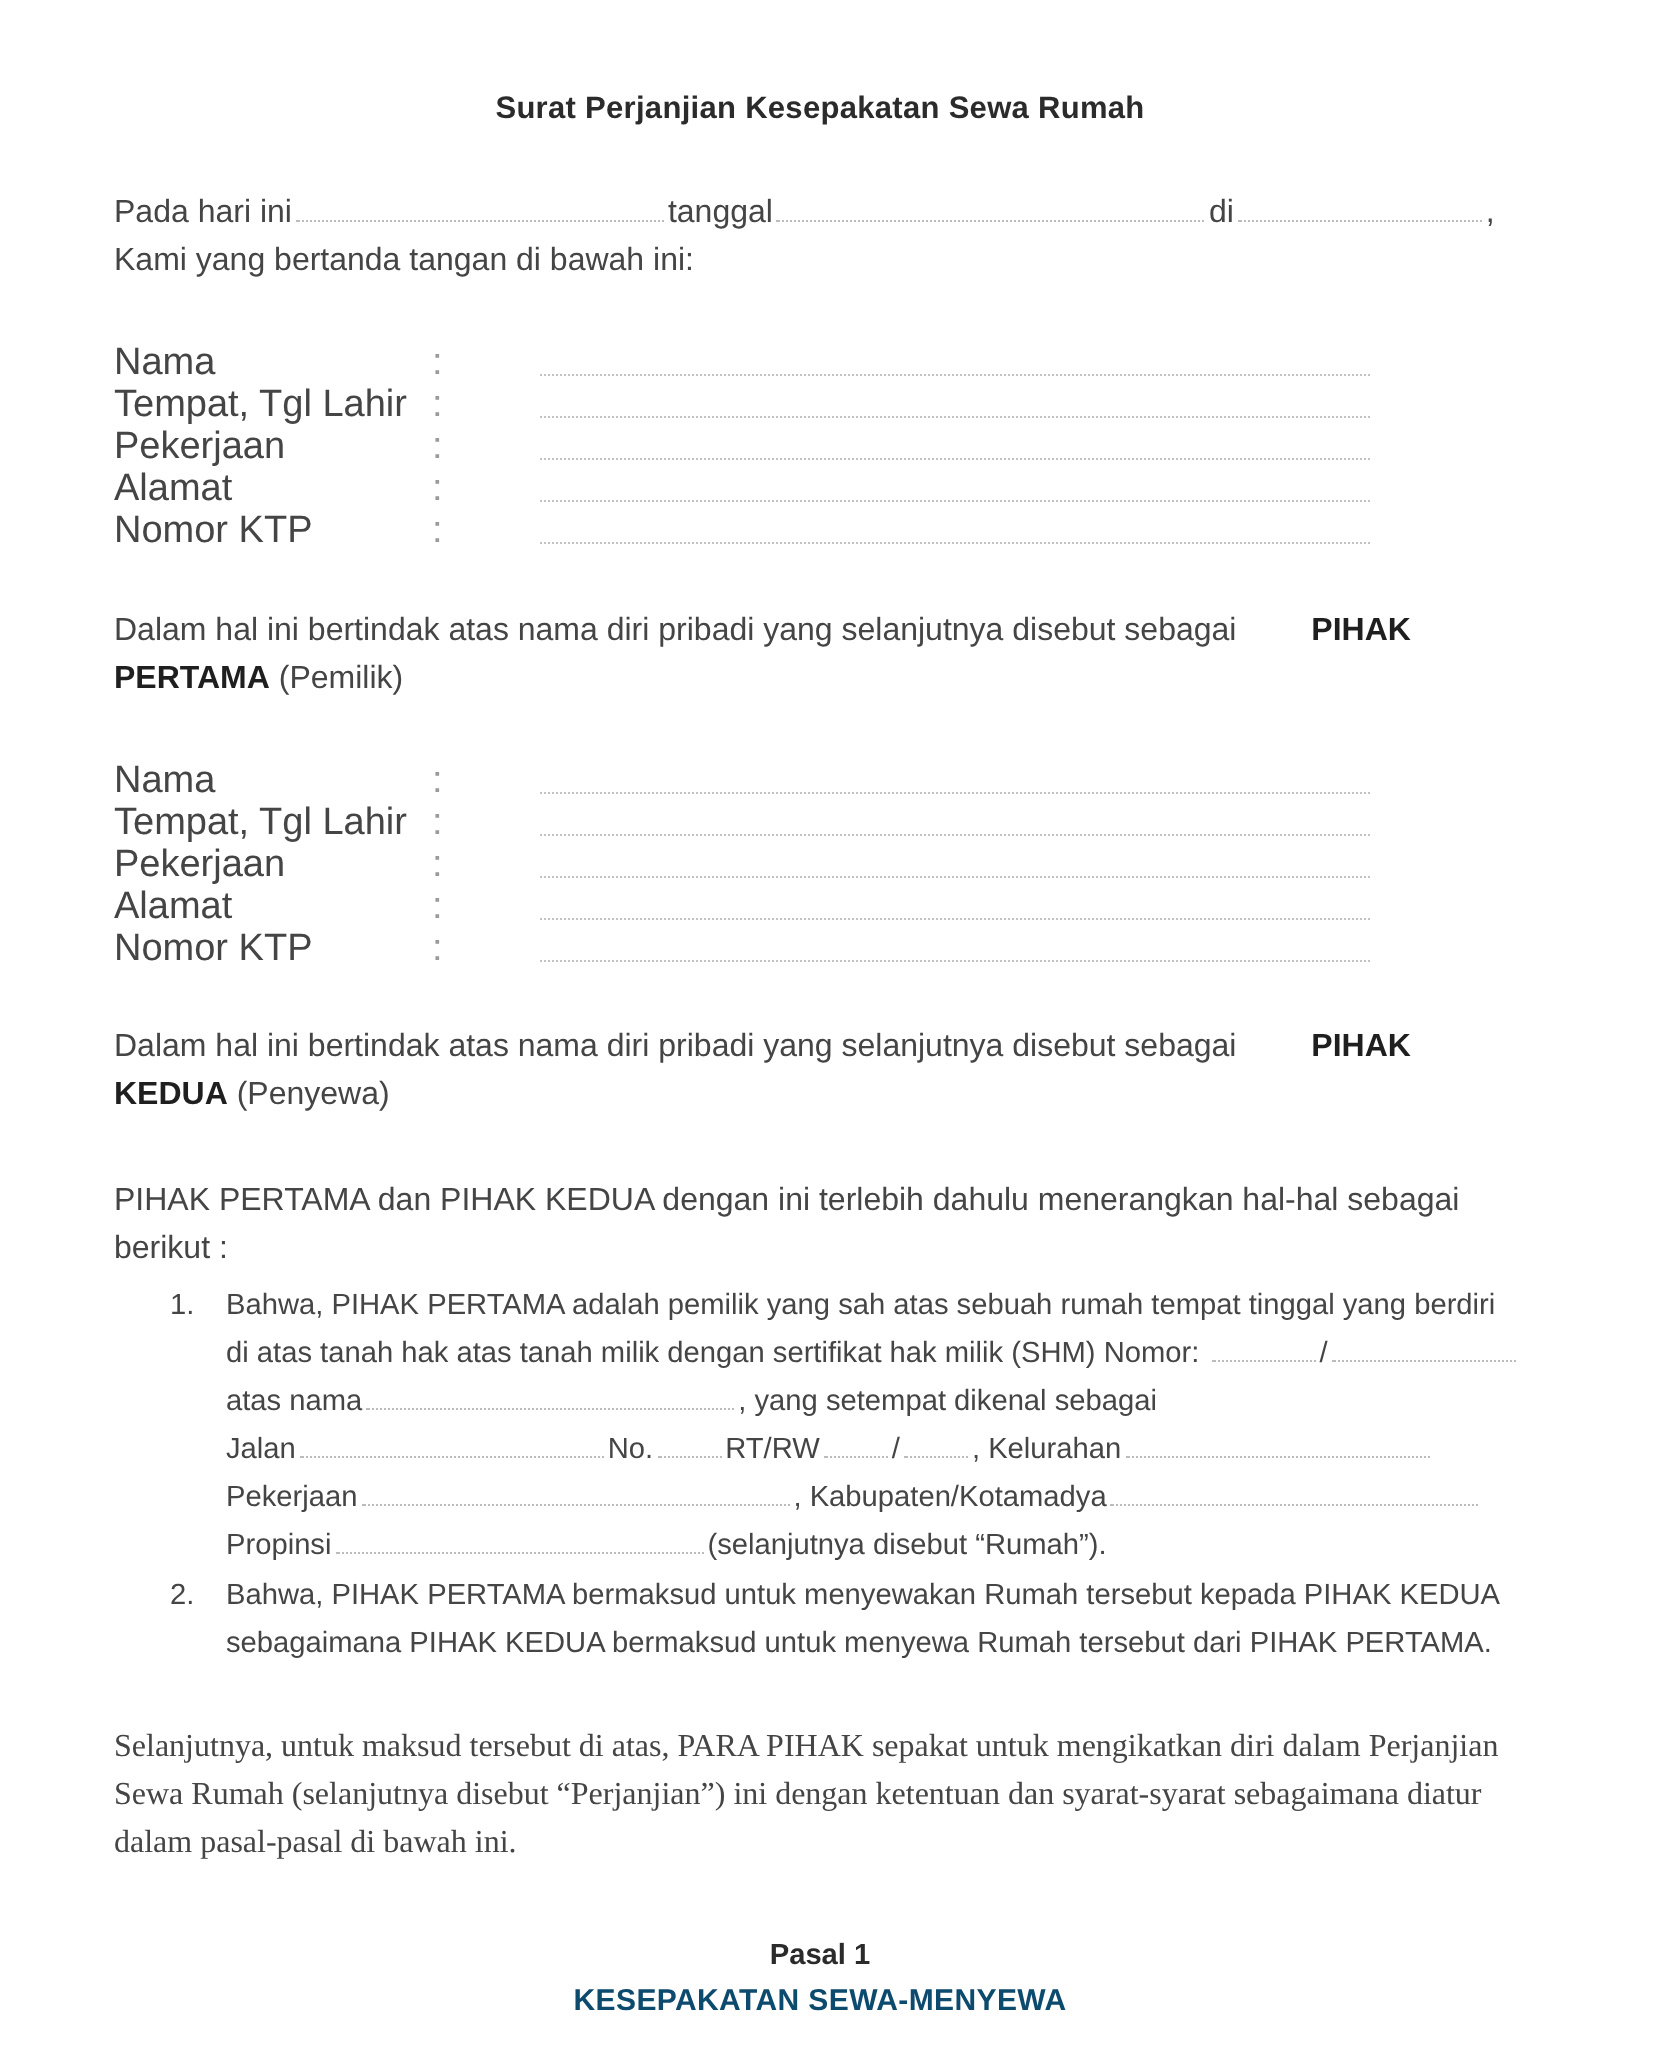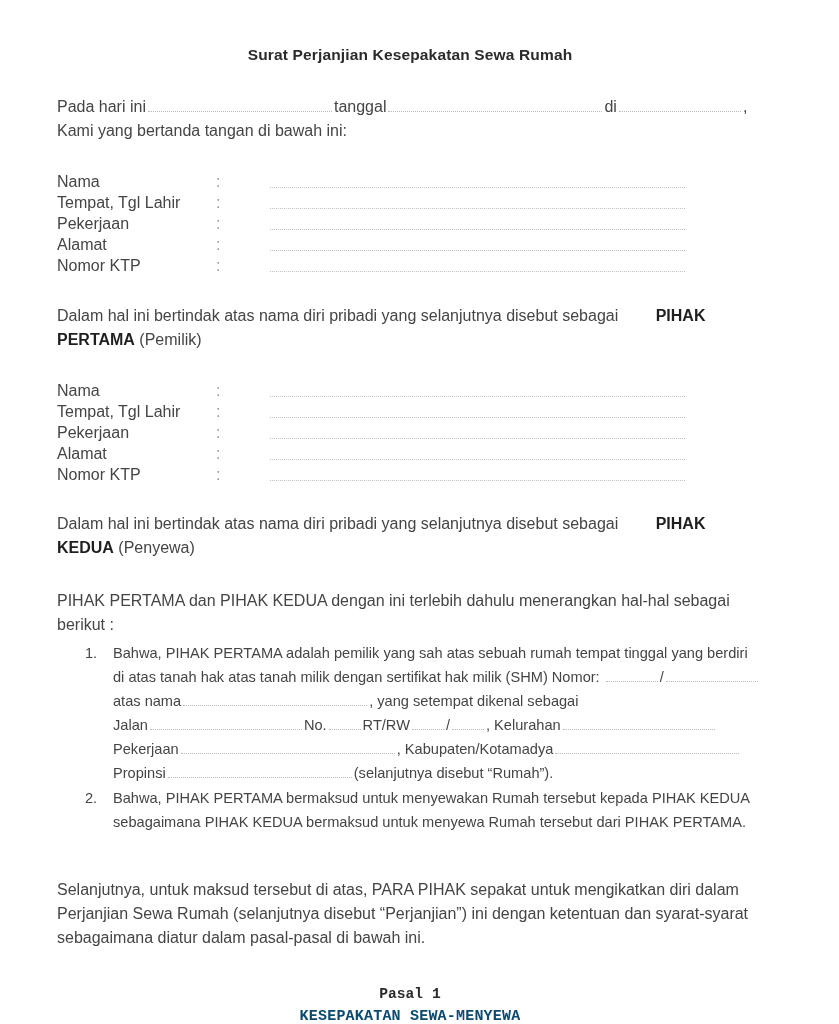--- a/index.html
+++ b/index.html
@@ -45,21 +45,21 @@
   .para {
     font-size: 16px;
     line-height: 24px;
     color: #454545;
     text-align: left;
   }
   .para.intro { margin-top: 31px; }
   .para.block-a { margin-top: 28px; }
   .para.block-b { margin-top: 27px; }
   .para.preamble { margin-top: 29px; }
-  .para.closing { margin-top: 44px; }
+  .para.closing { margin-top: 28px; font-family: Liberation Serif, serif; }
 
   b, strong { font-weight: bold; color: #1f1f1f; margin-left: 33px; }
 
   
   .fill {
     display: inline-block;
     vertical-align: baseline;
     border-bottom: 1px dotted #b9b9b9;
     height: 0.82em;
     margin: 0 2px;
@@ -75,21 +75,21 @@
 
   
   .identity {
     margin-top: 28px;
     border-collapse: collapse;
     width: 632px;
   }
   .identity tr { height: 21px; }
   .identity td {
     padding: 0;
-    font-size: 16px;
+    font-size: 19px;
     color: #454545;
     vertical-align: middle;
     line-height: 21px;
   }
   .identity td.label { width: 159px; white-space: nowrap; }
   .identity td.colon { width: 54px; color: #9a9a9a; }
   .identity td.value { width: 419px; }
   .identity .dotline {
     display: block;
     width: 415px;
@@ -117,21 +117,20 @@
     left: 28px;
     top: 0;
     width: 22px;
     color: #454545;
   }
 
   
   .pasal {
     margin-top: 33px;
     text-align: center;
-    font-family: Liberation Mono, monospace;
   }
   .pasal .pasal-num {
     font-weight: bold;
     font-size: 14.6px;
     color: #2b2b2b;
     line-height: 22px;
   }
   .pasal .pasal-title {
     font-weight: bold;
     font-size: 15px;

